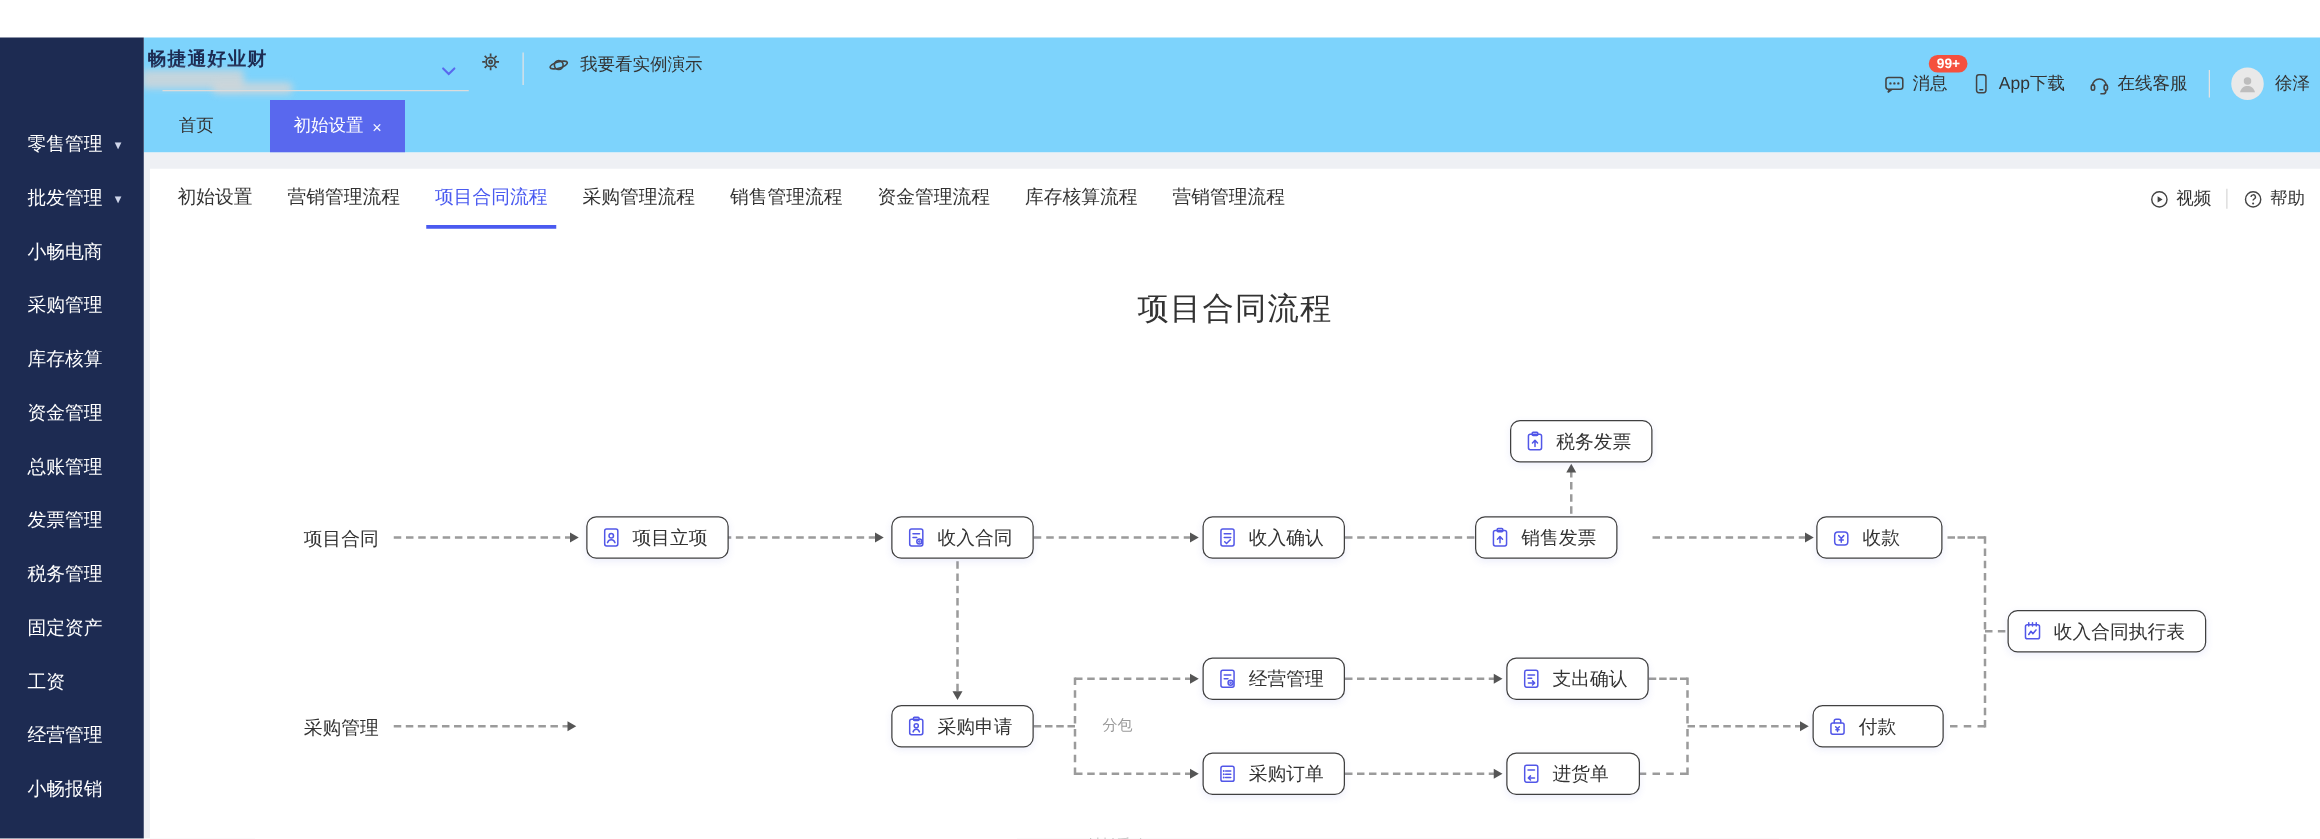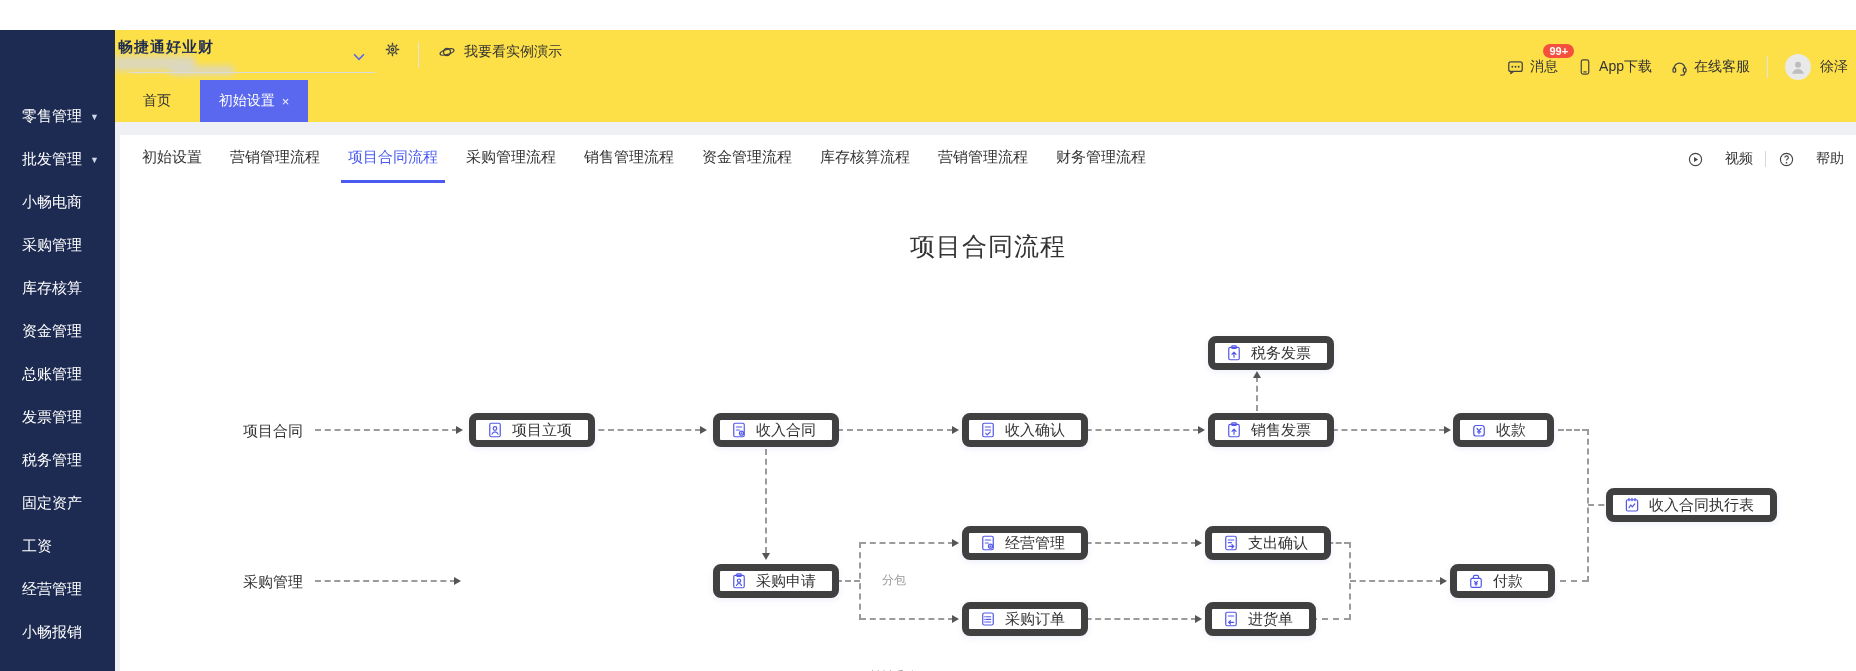--- a/index.html
+++ b/index.html
@@ -10,59 +10,59 @@
   
   .sidebar { position:absolute; left:0; top:30px; width:115px; height:641px; background:#1d2b52; z-index:5; }
   .logo-block { position:relative; height:64px; }
   .logo-glyph { position:absolute; left:36px; top:2px; }
   .edition { position:absolute; left:14px; top:36px; color:#fff; font-size:12px; letter-spacing:1px; }
   .menu { position:absolute; top:64px; left:0; right:0; }
   .menu-item { height:43px; line-height:43px; padding-left:22px; color:#fff; font-size:15px; cursor:pointer; white-space:nowrap; }
   .menu-item .caret { font-size:9px; margin-left:8px; color:#cfd6ea; vertical-align:1px; }
 
   
-  .header { position:absolute; left:115px; top:30px; right:0; height:92px; background:#fde047;padding-left:28px; }
+  .header { position:absolute; left:115px; top:30px; right:0; height:92px; background:#7dd3fc;padding-left:28px; }
   .brand-name { position:absolute; left:3px; top:8px; color:#1d2b52; font-size:15px; font-weight:bold; letter-spacing:1px; }
   .redact { position:absolute; background:#d6d6d6; border-radius:4px; filter:blur(3px); opacity:.8; }
   .org-underline { position:absolute; left:15px; top:42px; width:245px; border-bottom:1px solid #dcdcdc; }
   .org-chevron { position:absolute; left:235px; top:18px; }
   .gear { position:absolute; left:268px; top:10px; cursor:pointer; }
   .hdr-divider { position:absolute; left:303px; top:12px; height:26px; border-left:1px solid #e3e3e3; }
   .demo { position:absolute; left:322px; top:12px; display:flex; align-items:center; gap:7px; font-size:14px; color:#333; cursor:pointer; }
   .header-right { position:absolute; right:-16px; top:24px; display:flex; align-items:center; gap:9px; }
   .hr-item { display:flex; align-items:center; gap:5px; font-size:14px; color:#333; cursor:pointer; position:relative; white-space:nowrap; }
   .hr-item + .hr-item { margin-left:9px; }
   .badge { position:absolute; top:-14px; right:-16px; background:#f5503e; color:#fff; font-size:11px; line-height:14px; padding:0 6px; border-radius:8px; font-weight:bold; }
   .hr-sep { height:22px; border-left:1px solid #e3e3e3; margin:0 8px; }
   .avatar { width:26px; height:26px; border-radius:50%; background:#e9e9e9; display:flex; align-items:center; justify-content:center; }
   .username { font-size:14px; color:#333; width:52px; overflow:hidden; }
 
   
-  .window-tabs { position:absolute; left:13px; bottom:0; height:42px; display:flex; align-items:stretch; }
+  .window-tabs { position:absolute; left:13px; bottom:0; height:42px; display:flex; align-items:stretch;gap:16px; }
   .wtab-home { width:58px; display:flex; align-items:center; justify-content:center; font-size:14px; color:#333; cursor:pointer; }
   .wtab-active { margin-left:14px; width:108px; background:#5968ee; color:#fff; display:flex; align-items:center; justify-content:center; gap:7px; font-size:14px; cursor:pointer; }
   .wtab-close { font-size:13px; opacity:.95; cursor:pointer; }
 
   
   .content { position:absolute; left:115px; top:122px; right:0; bottom:0; background:#eef0f4; padding:13px 0 0 5px; }
   .panel { position:relative; width:100%; height:100%; background:#fff; }
 
   .nav { position:absolute; top:0; left:0; right:0; height:48px; display:flex; align-items:stretch; padding-left:8px; }
   .nav-tab { display:flex; align-items:center; padding:0 7px; margin:0 7px; font-size:15px; color:#333; cursor:pointer; border-bottom:3px solid transparent; white-space:nowrap; }
   .nav-tab.active { color:#4a5af0; border-bottom-color:#4a5af0; }
   .nav-right { margin-left:auto; display:flex; align-items:center; gap:8px; padding-right:12px; font-size:14px; color:#333; }
-  .nav-right .link { display:flex; align-items:center; gap:21px; cursor:pointer; }
+  .nav-right .link { display:flex; align-items:center; gap:5px; cursor:pointer; }
   .nav-sep { height:16px; border-left:1px solid #d8d8d8; margin:0 4px; }
 
   .page-title { position:absolute; top:95px; left:0; right:0; text-align:center; font-size:25px; color:#333; letter-spacing:1px; }
 
   
   .flow { position:absolute; inset:0; }
   .fnode { position:absolute; height:34px; display:flex; align-items:center; gap:8px; padding:0 16px 0 10px;
-           background:#fff; border:7px solid #404040; border-radius:8px; box-shadow:0 2px 6px rgba(84,96,214,.10);
+           background:#fff; border:1px solid #404040; border-radius:8px; box-shadow:0 2px 6px rgba(84,96,214,.10);
            font-size:15px; color:#333; cursor:pointer; white-space:nowrap; }
   .fnode svg { flex:0 0 auto; }
   .row-label { position:absolute; font-size:15px; color:#333; }
   .branch-label { position:absolute; font-size:12px; color:#9a9a9a; white-space:nowrap;margin-top:46px; }
   .ln { position:absolute; }
   .ln.h { border-top:2px dashed #9b9b9b; height:0; }
   .ln.v { border-left:2px dashed #9b9b9b; width:0; }
   .ar { position:absolute; width:0; height:0; }
   .ar.r { border-top:4px solid transparent; border-bottom:4px solid transparent; border-left:7px solid #555; }
   .ar.u { border-left:4px solid transparent; border-right:4px solid transparent; border-bottom:7px solid #555; }
@@ -171,21 +171,20 @@
       <div class="nav">
         <span id="nav-tabs" style="display:flex;">
             <span class="nav-tab">初始设置</span>
             <span class="nav-tab">营销管理流程</span>
             <span class="nav-tab active">项目合同流程</span>
             <span class="nav-tab">采购管理流程</span>
             <span class="nav-tab">销售管理流程</span>
             <span class="nav-tab">资金管理流程</span>
             <span class="nav-tab">库存核算流程</span>
             <span class="nav-tab">营销管理流程</span>
-            <span class="nav-tab">财务管理流程</span>
           </span>
         <span class="nav-right">
           <span class="link">
             <svg width="17" height="17" viewBox="0 0 24 24" fill="none" stroke="#444" stroke-width="1.6">
               <circle cx="12" cy="12" r="8.6"></circle>
                 <path d="M10 8.6v6.8L15.6 12z" fill="#444" stroke="none"></path>
             </svg>
             <span>视频</span>
           </span>
           <span class="nav-sep"></span>
@@ -281,21 +280,21 @@
         <div class="fnode" style="left:842px; top:278px;">
           <span style="display: inline-flex;">
               <svg width="18" height="18" viewBox="0 0 24 24" fill="none" stroke="#5257e8" stroke-width="1.6" stroke-linecap="round" stroke-linejoin="round">
                 <rect x="5" y="3" width="14" height="18" rx="2"></rect>
                 <path d="M8.5 8h7M8.5 12h7"></path>
                 <path d="M9 16.5l2 2 4-4"></path>
               </svg>
             </span>
           <span>收入确认</span>
         </div>
-        <div class="fnode" style="left:1088px; top:278px;">
+        <div class="fnode" style="left:1060px; top:278px;">
           <span style="display: inline-flex;">
               <svg width="18" height="18" viewBox="0 0 24 24" fill="none" stroke="#5257e8" stroke-width="1.6" stroke-linecap="round" stroke-linejoin="round">
                 <rect x="5" y="4.5" width="14" height="16.5" rx="2"></rect>
                 <rect x="9" y="2.5" width="6" height="3.4" rx="1"></rect>
                 <path d="M12 17.5v-6M9.3 13.8L12 11l2.7 2.8"></path>
               </svg>
             </span>
           <span>销售发票</span>
         </div>
         <div class="fnode" style="left:1333px; top:278px; min-width:101px;">

